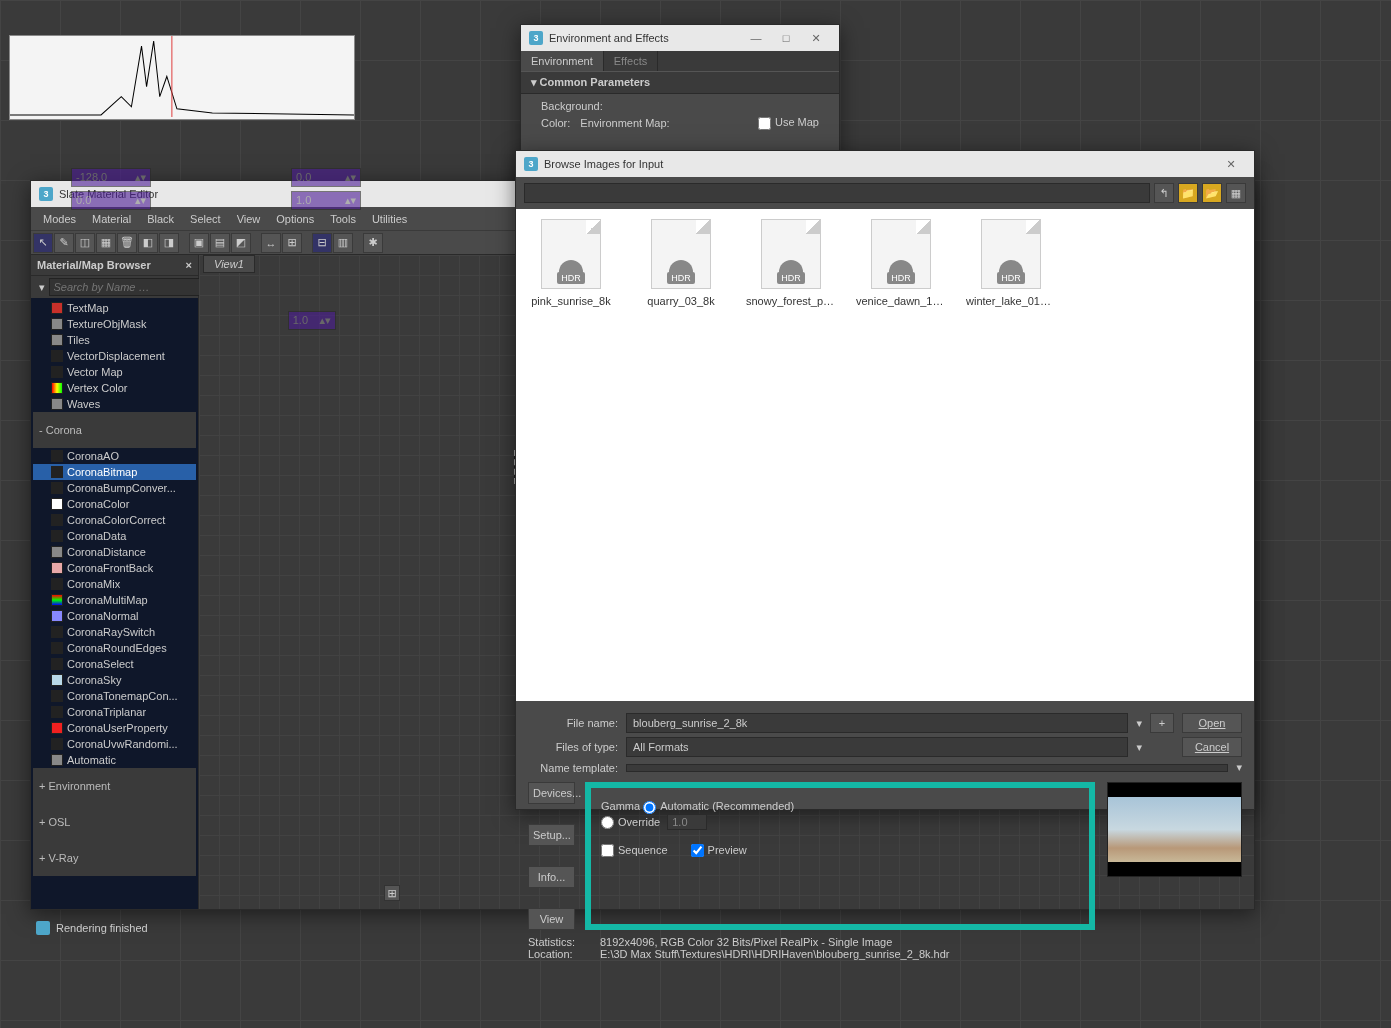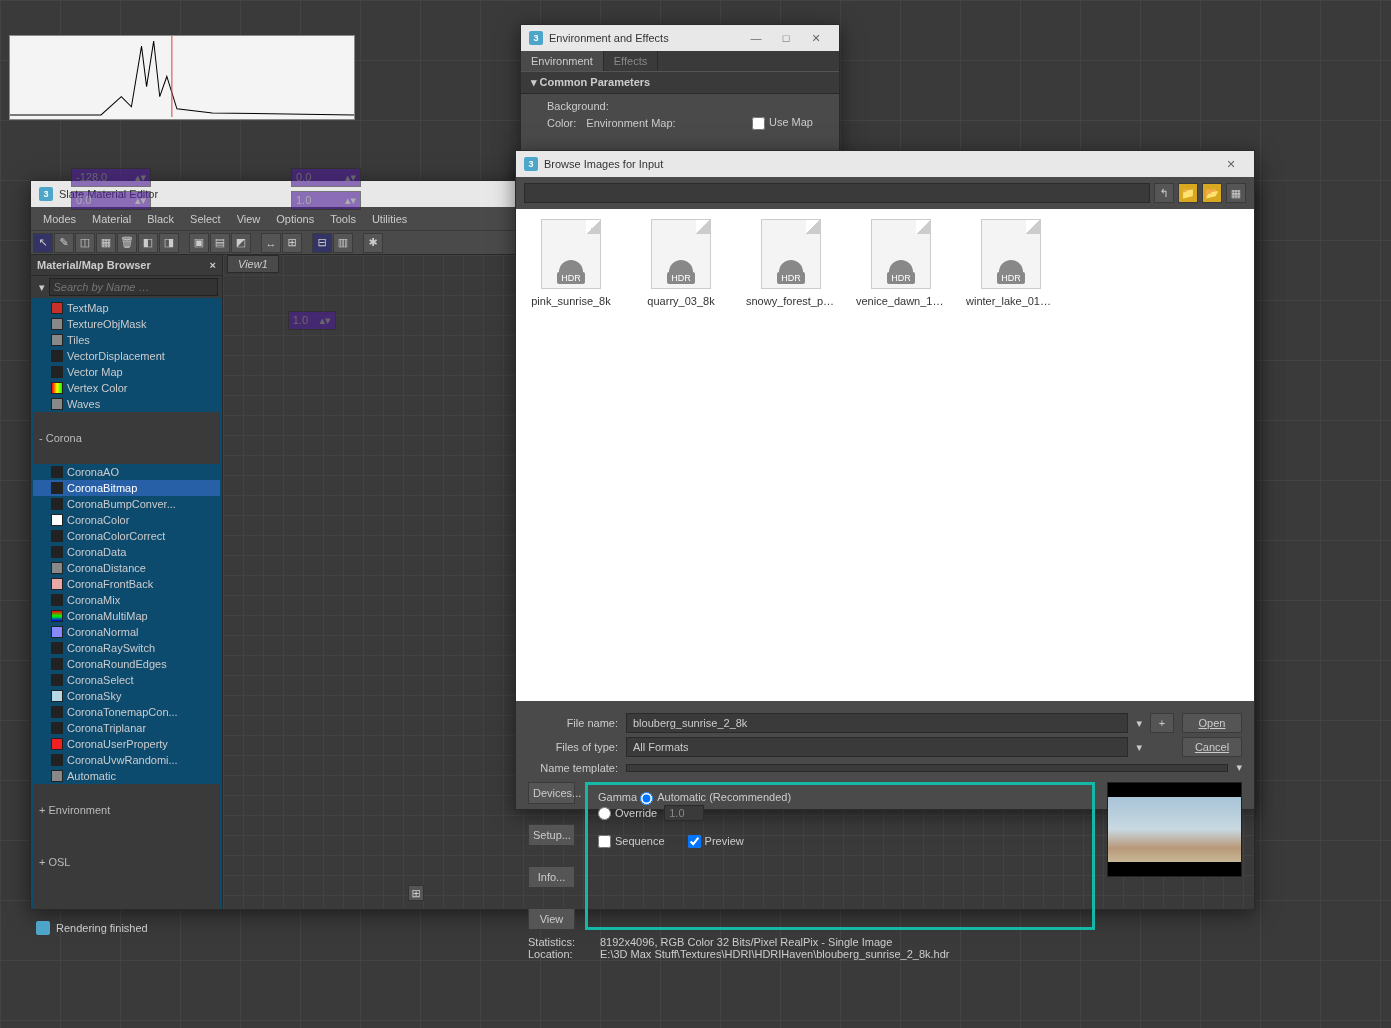--- a/index.html
+++ b/index.html
@@ -14,65 +14,65 @@
 .titlebar .winbtn { width:30px; height:20px; display:flex; align-items:center; justify-content:center; color:#666; cursor:pointer; }
 .menubar { height:24px; background:#4a4a4a; display:flex; align-items:center; padding:0 4px; border-bottom:1px solid #3a3a3a; }
 .menubar span { padding:0 8px; cursor:pointer; }
 .toolbar { height:24px; background:#4a4a4a; display:flex; align-items:center; padding:0 2px; border-bottom:1px solid #2a2a2a; gap:1px; }
 .tbtn { width:20px; height:20px; background:#555; border:1px solid #3a3a3a; display:flex; align-items:center; justify-content:center; cursor:pointer; }
 .tbtn.sel { background:#336; }
 
 
 #slate { left:30px; top:180px; width:1225px; height:730px; }
 #slate .body { display:flex; height:calc(100% - 74px); }
-.browser-panel { width:192px; background:#0c4a6e; border-right:1px solid #2a2a2a; display:flex; flex-direction:column; }
+.browser-panel { width:168px; background:#0f172a; border-right:1px solid #2a2a2a; display:flex; flex-direction:column; }
 .browser-header { font-size:10px; font-weight:bold; padding:4px 6px; background:#3a3a3a; border-bottom:1px solid #2a2a2a; display:flex; justify-content:space-between; }
 .search-row { display:flex; align-items:center; padding:2px 4px; background:#3a3a3a; }
 .search-row input { flex:1; background:#333; border:1px solid #222; color:#999; padding:2px 4px; font-style:italic; }
 .tree { flex:1; overflow:hidden; padding:2px; }
 .tree-item { display:flex; align-items:center; padding:2px 4px 2px 18px; gap:4px; cursor:pointer; white-space:nowrap; overflow:hidden; text-overflow:ellipsis; }
 .tree-item.sel { background:#2860a8; color:#fff; }
 .tree-item .swatch { width:12px; height:12px; border:1px solid #222; flex-shrink:0; }
-.tree-cat { padding:20px 6px; background:#3a3a3a; color:#bbb; }
+.tree-cat { padding:12px 6px; background:#3a3a3a; color:#bbb; }
 .node-view { flex:1; background:#3a3a3a; position:relative;
   background-image:linear-gradient(#424242 1px,transparent 1px),linear-gradient(90deg,#424242 1px,transparent 1px);
   background-size:20px 20px; }
 .view-tab { position:absolute; top:0; left:4px; background:#4a4a4a; padding:2px 10px; border:1px solid #2a2a2a; font-style:italic; }
 .node { position:absolute; left:315px; top:195px; width:140px; border:3px dashed #aaa; background:#222; }
 .node-head { background:linear-gradient(#d84040,#b03030); display:flex; }
 .node-head .red { width:28px; height:28px; background:#2a2020; }
 .node-head .lbl { flex:1; background:linear-gradient(#6fc06f,#4fa04f); padding:2px 4px; color:#822; font-size:10px; }
 
 
 #envfx { left:520px; top:24px; width:320px; height:180px; background:#4a4a4a; }
 .tabs { display:flex; background:#3a3a3a; }
 .tab { padding:4px 10px; background:#4a4a4a; border-right:1px solid #2a2a2a; cursor:pointer; }
 .tab.inactive { background:#3a3a3a; color:#888; }
 .rollout-h { background:#3a3a3a; padding:4px 10px; font-weight:bold; border-top:1px solid #555; border-bottom:1px solid #2a2a2a; }
-.rollout-b { padding:6px 26px; }
+.rollout-b { padding:6px 20px; }
 .rollout-b .row { display:flex; align-items:center; margin:4px 0; gap:10px; }
 
 
 #browse { left:515px; top:150px; width:740px; height:660px; background:#4a4a4a; }
 .file-area { background:#fff; height:492px; padding:10px; display:flex; flex-wrap:wrap; align-content:flex-start; gap:20px; }
 .file-item { width:90px; display:flex; flex-direction:column; align-items:center; gap:6px; cursor:pointer; }
 .file-thumb { width:60px; height:70px; background:#f4f4f4; border:1px solid #ccc; position:relative; display:flex; align-items:flex-end; justify-content:center; }
 .file-thumb::before { content:""; position:absolute; top:0; right:0; width:14px; height:14px; background:linear-gradient(135deg,#fff 50%,#ccc 50%); }
 .file-thumb .hdr-ico { width:24px; height:24px; background:#888; border-radius:50%; margin-bottom:4px; position:relative; }
 .file-thumb .hdr-txt { position:absolute; bottom:4px; font-size:9px; background:#888; color:#fff; padding:1px 4px; border-radius:2px; }
 .file-label { font-size:11px; color:#333; text-align:center; white-space:nowrap; overflow:hidden; text-overflow:ellipsis; width:100%; }
 .browse-bottom { padding:8px 12px; }
 .frow { display:flex; align-items:center; margin:4px 0; gap:8px; }
 .flabel { width:90px; text-align:right; }
 .finput { flex:1; background:#3a3a3a; border:1px solid #2a2a2a; color:#ccc; padding:3px 6px; }
 .fbtn { width:60px; padding:3px; background:#555; border:1px solid #3a3a3a; color:#ccc; text-align:center; cursor:pointer; text-decoration:underline; }
 .gamma-box { display:flex; gap:10px; margin-top:8px; }
 .side-btns { display:flex; flex-direction:column; gap:20px; width:47px; }
 .side-btns button { background:#555; border:1px solid #3a3a3a; color:#ccc; padding:4px; cursor:pointer; }
-.gamma-grp { border:3px solid #14b8a6; padding:6px 10px; position:relative; }
+.gamma-grp { border:6px solid #14b8a6; padding:12px 10px; position:relative; }
 .preview-img { width:135px; height:95px; background:linear-gradient(#000 0%,#000 15%,#a8c4d8 15%,#c8d8e0 50%,#b89878 70%,#c8b898 85%,#000 85%,#000 100%); border:1px solid #222; }
 .stats { margin-top:6px; font-size:10px; }
 .stats .row { display:flex; gap:12px; }
 .stats .lbl { width:60px; }
 
 
 #hdri { left:524px; top:180px; width:364px; background:#4a4a4a; border:1px solid #222; z-index:100; box-shadow:0 6px 30px rgba(0,0,0,.6); }
 #hdri .tbar { height:26px; background:#fafafa; display:flex; align-items:center; padding:0 8px; color:#222; }
 #hdri .tbar .sp { flex:1; }
 #hdri .histo { height:85px; background:#f4f4f4; border:1px solid #888; margin:8px; position:relative; }

